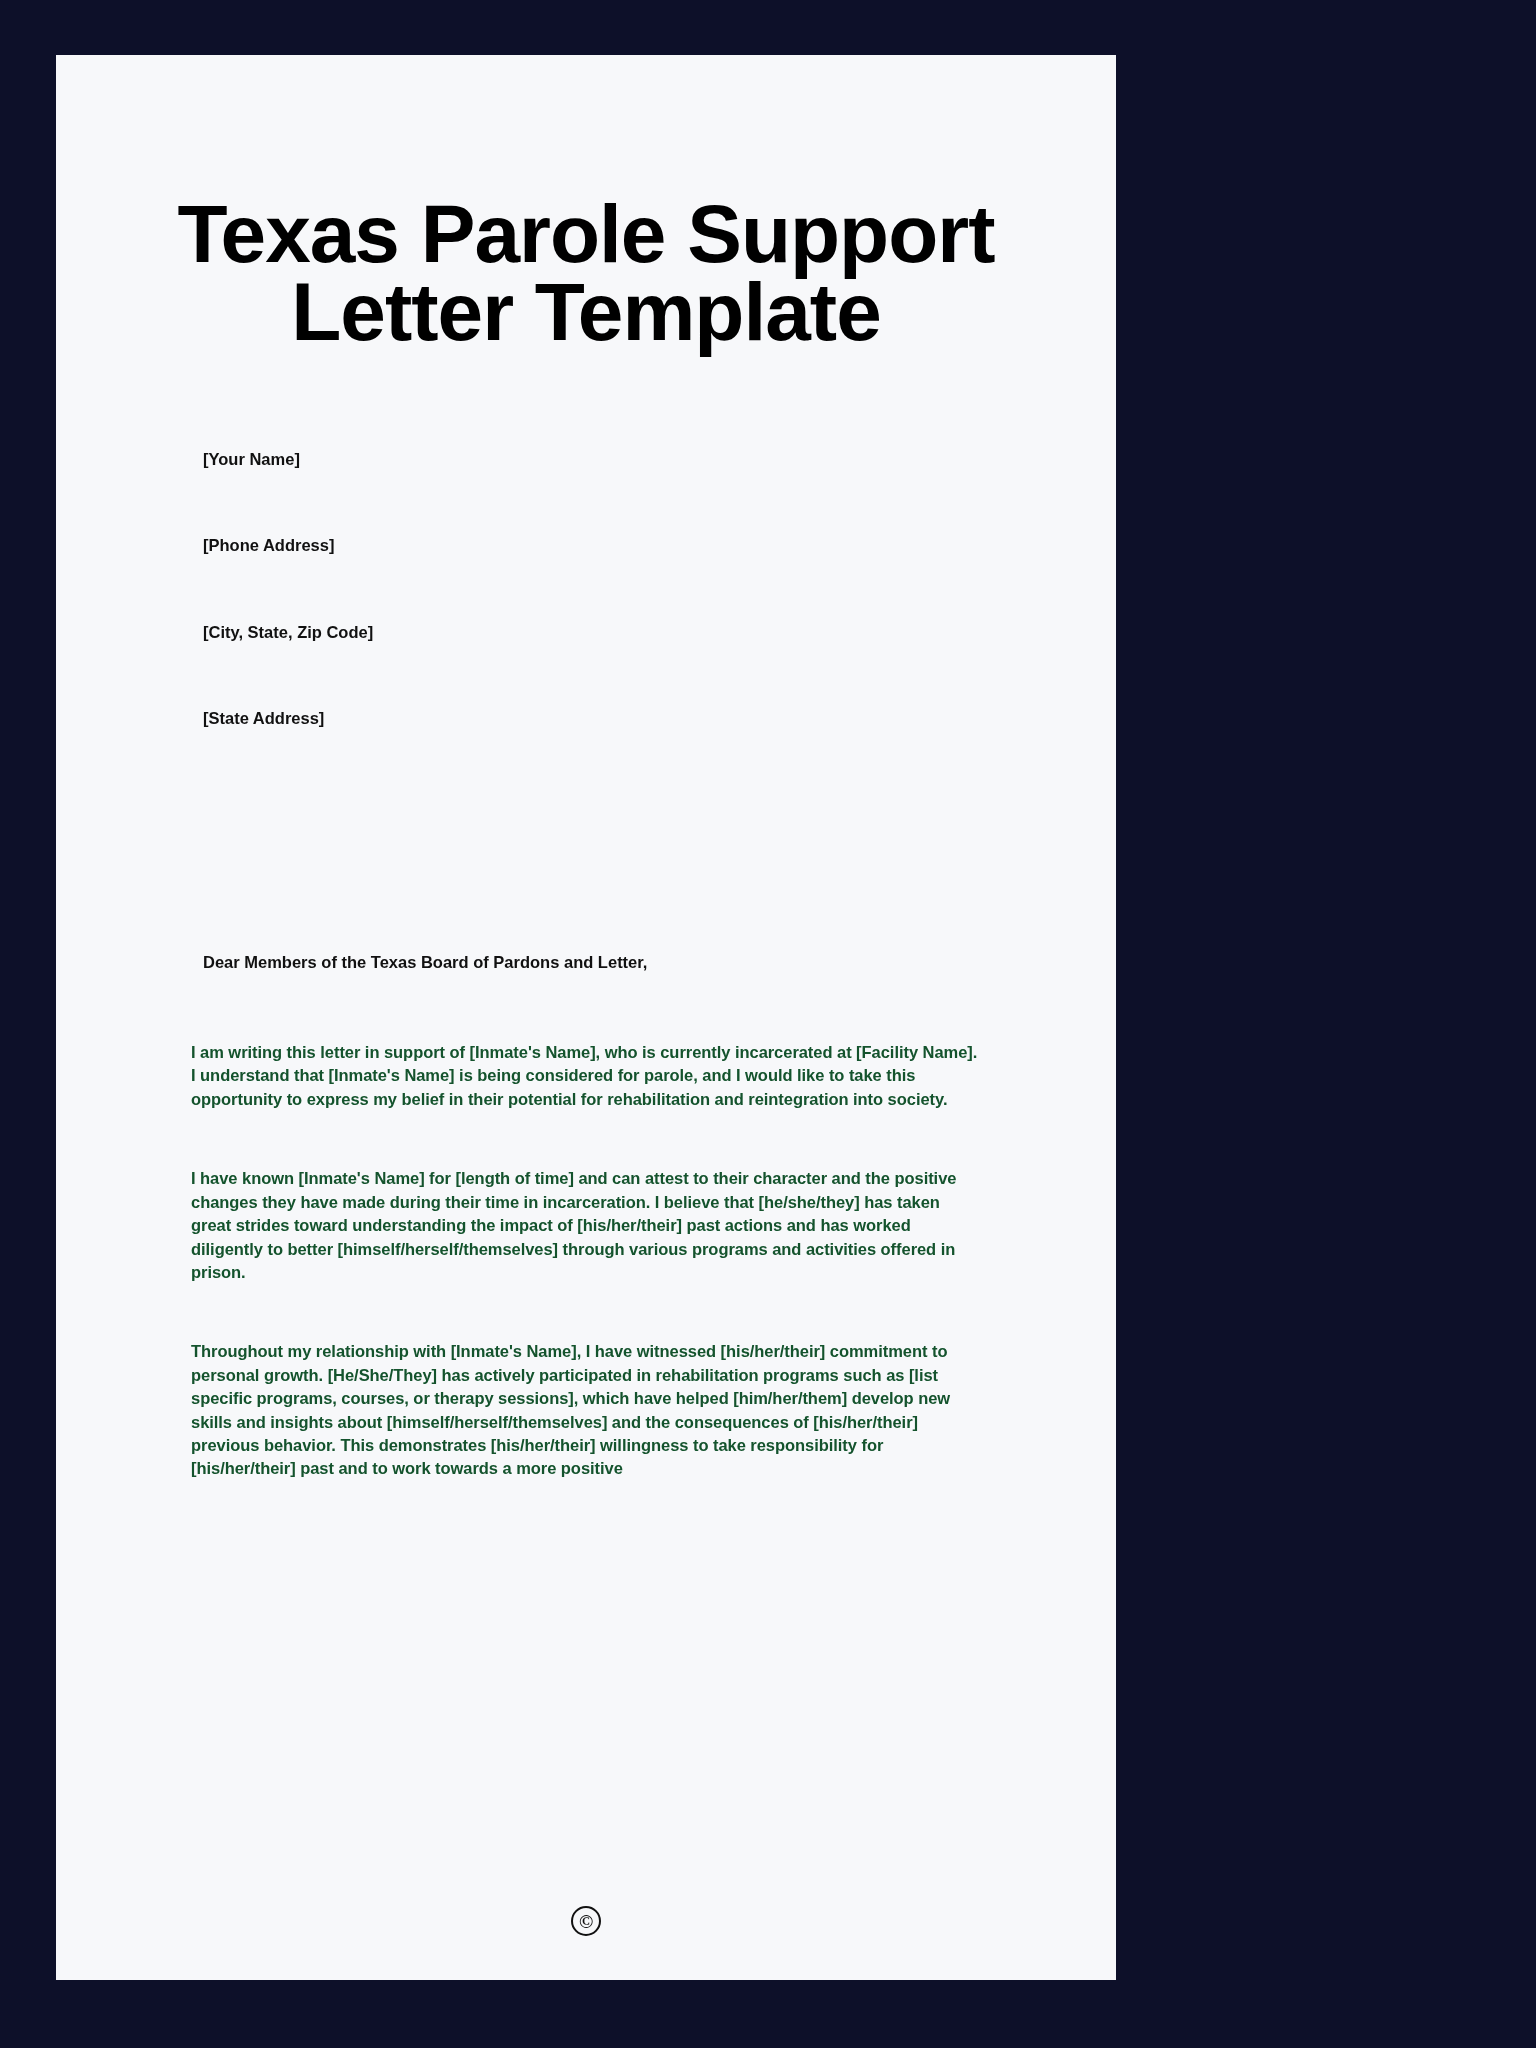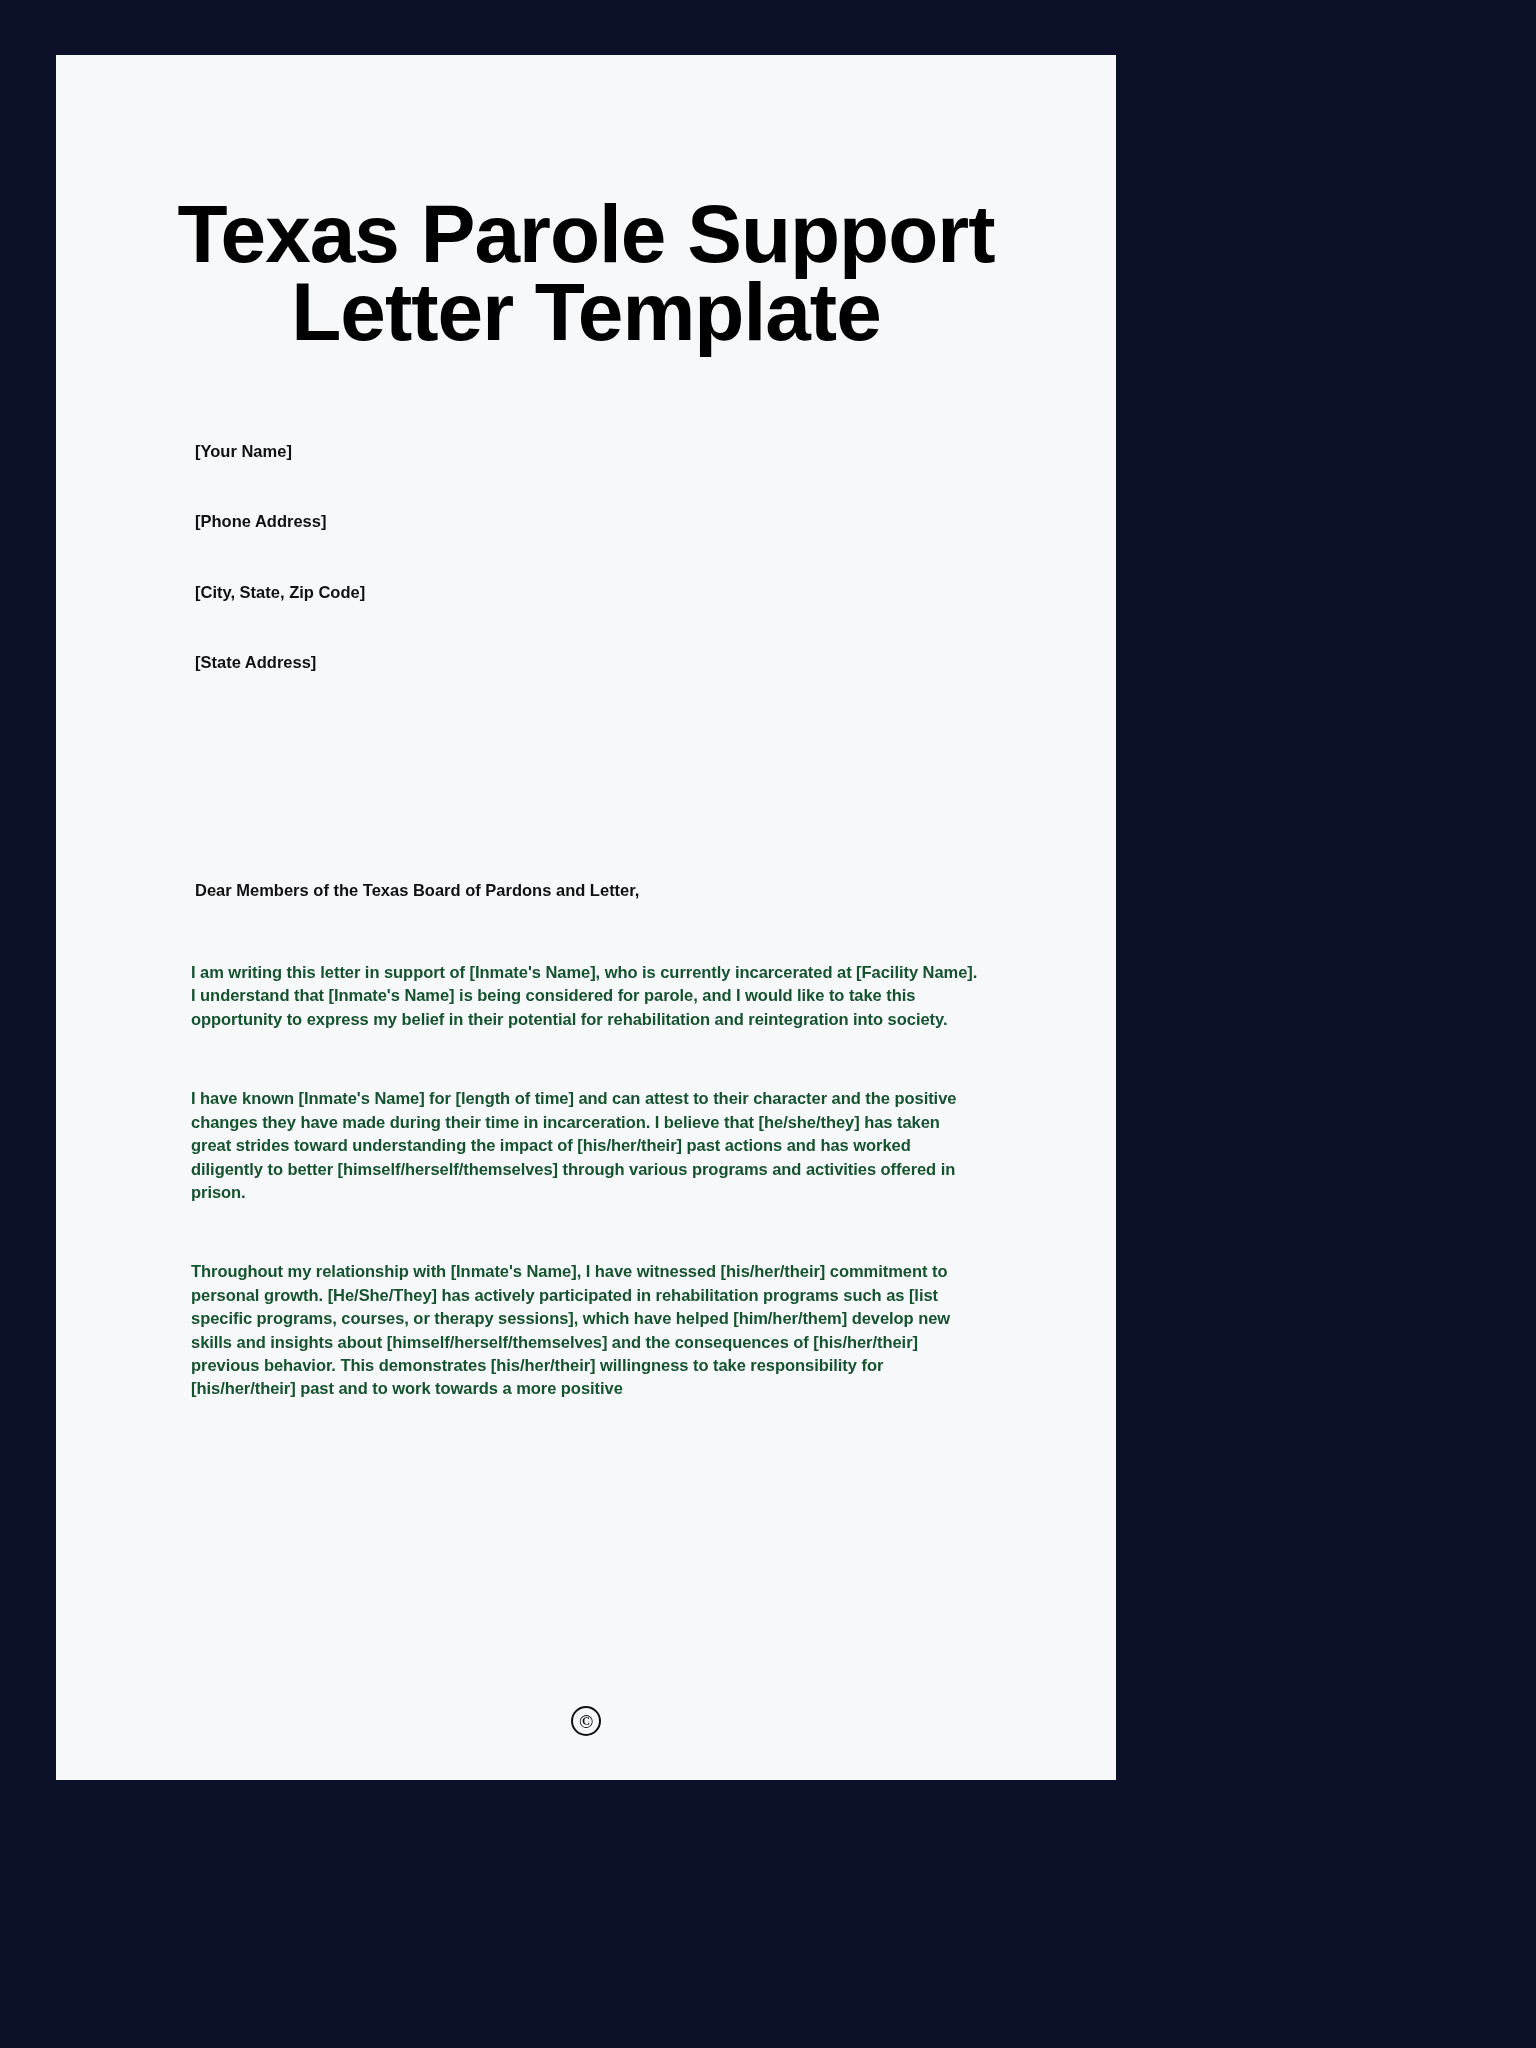--- a/index.html
+++ b/index.html
@@ -12,21 +12,21 @@
     background: #0d1029;
     font-family: "Liberation Sans", sans-serif;
     overflow: hidden;
   }
 
   .page {
     position: absolute;
     left: 56px;
     top: 55px;
     width: 1060px;
-    height: 1725px;
+    height: 1925px;
     background: #f7f8fa;
     box-sizing: border-box;
     overflow: hidden;
   }
 
   .doc-title {
     margin: 0;
     padding: 140px 28px 0 28px;
     text-align: center;
     font-family: "Liberation Sans Narrow", "Liberation Sans", sans-serif;
@@ -40,21 +40,21 @@
 
   .letter-body {
     padding: 0 132px 0 135px;
   }
 
   .addr-line {
     font-size: 16.5px;
     font-weight: 700;
     color: #111111;
     line-height: 1.3;
-    margin: 4px;
+    margin: 12px;
     padding: 0;
   }
 
   .spacer-sm { height: 41px; }
   .spacer-lg { height: 58px; }
 
   .sender-block { padding-top: 86px; }
 
   .para {
     font-size: 16.5px;

